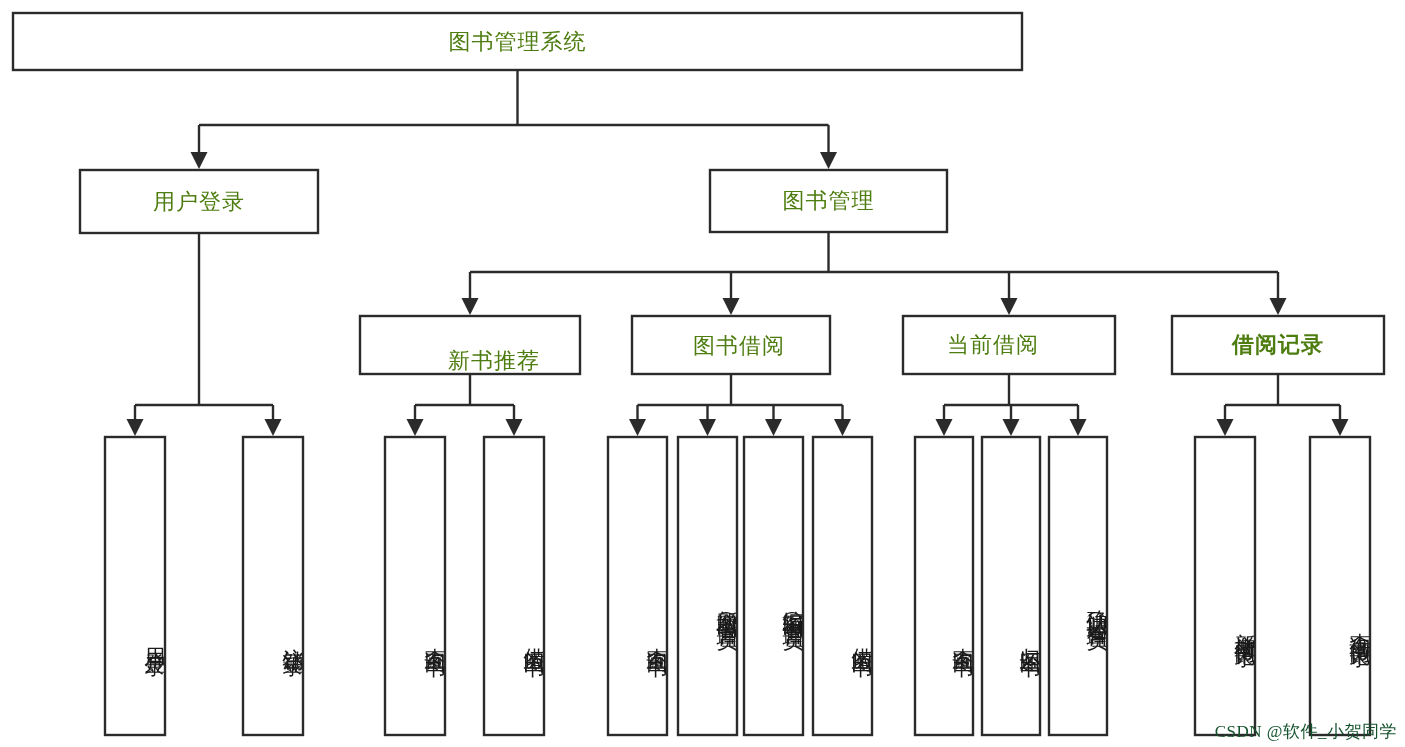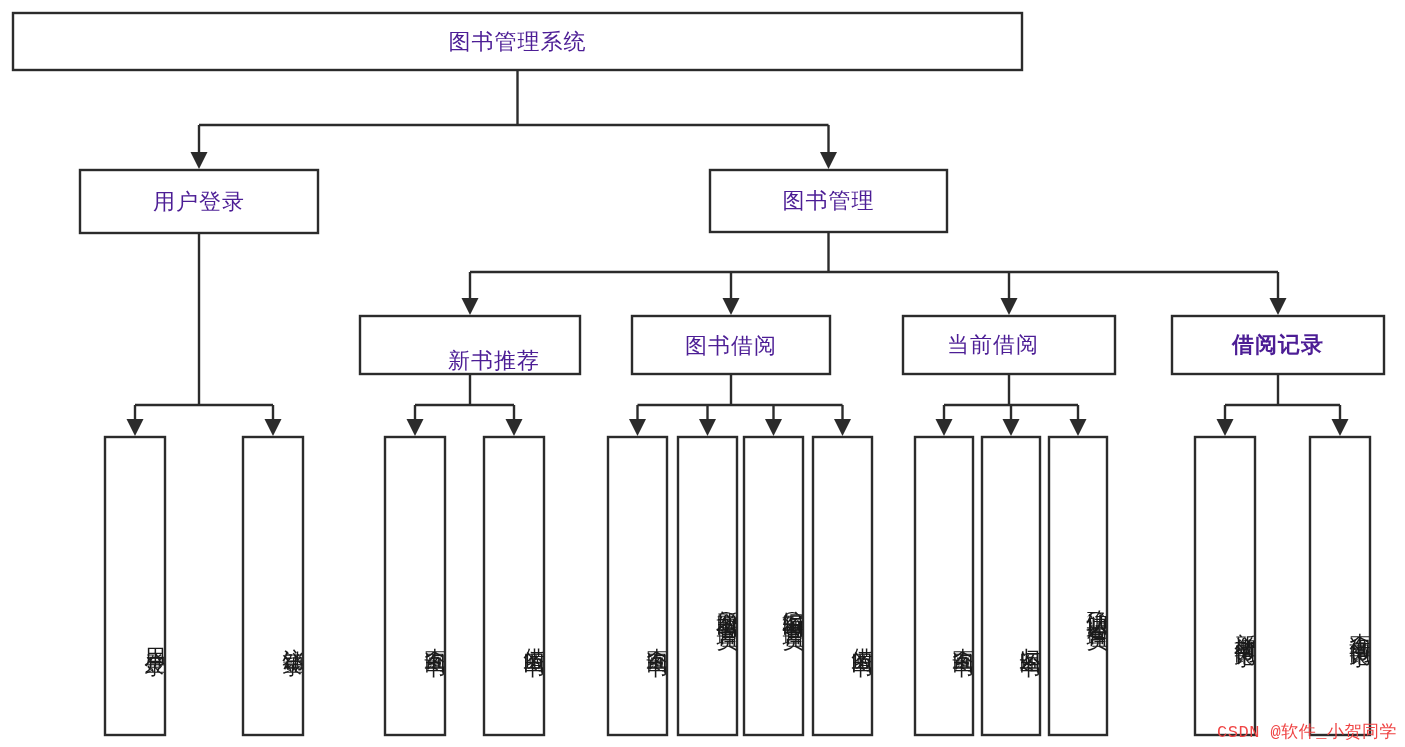--- a/index.html
+++ b/index.html
@@ -58,31 +58,31 @@
     pointer-events: none;
   }
   .hlabel-wrap {
     position: absolute;
     display: flex;
     align-items: center;
     justify-content: center;
     font-family: "DejaVu Sans", "Liberation Sans", sans-serif;
     font-size: 22px;
     letter-spacing: 1px;
-    color: #4c1d95;
+    color: #4d7c0f;
     white-space: nowrap;
     pointer-events: none;
   }
   #watermark {
     position: absolute;
     right: 8px;
     bottom: 4px;
-    font-family: Liberation Mono, monospace;
+    font-family: Liberation Serif, serif;
     font-size: 17px;
-    color: #ef4444;
+    color: #14532d;
     letter-spacing: 0.5px;
     white-space: nowrap;
   }
 </style>
 </head>
 <body>
 
 <div id="diagram-root">
 
   <svg id="tree-svg" viewBox="0 0 1405 747">
@@ -162,21 +162,21 @@
         <rect x="1195" y="437" width="60" height="298" class="node-box"></rect>
         <rect x="1310" y="437" width="60" height="298" class="node-box"></rect>
       </g>
   </svg>
 
   <div id="labels-layer">
       <div class="hlabel-wrap" style="left: 13px; top: 13px; width: 1009px; height: 57px;">图书管理系统</div>
       <div class="hlabel-wrap" style="left: 80px; top: 170px; width: 238px; height: 63px;">用户登录</div>
       <div class="hlabel-wrap" style="left: 710px; top: 170px; width: 237px; height: 62px;">图书管理</div>
       <div class="hlabel-wrap" style="left: 360px; top: 332px; width: 220px; height: 58px; margin-left: 24px;">新书推荐</div>
-      <div class="hlabel-wrap" style="left: 632px; top: 316px; width: 198px; height: 59px;">图书借阅</div>
+      <div class="hlabel-wrap" style="left: 632px; top: 316px; width: 198px; height: 59px; padding-left: 8px;">图书借阅</div>
       <div class="hlabel-wrap" style="left: 903px; top: 316px; width: 180px; height: 58px;">当前借阅</div>
       <div class="hlabel-wrap" style="left: 1172px; top: 316px; width: 212px; height: 58px; font-weight: bold;">借阅记录</div>
       <div class="vlabel-wrap" style="left: 105px; top: 437px; width: 60px; height: 298px; padding-top: 101px; box-sizing: border-box;">用户登录</div>
       <div class="vlabel-wrap" style="left: 243px; top: 437px; width: 60px; height: 298px; padding-top: 101px; box-sizing: border-box;">注销登录</div>
       <div class="vlabel-wrap" style="left: 385px; top: 437px; width: 60px; height: 298px; padding-top: 101px; box-sizing: border-box;">查询图书</div>
       <div class="vlabel-wrap" style="left: 484px; top: 437px; width: 60px; height: 298px; padding-top: 101px; box-sizing: border-box;">借阅图书</div>
       <div class="vlabel-wrap" style="left: 608px; top: 437px; width: 59px; height: 298px; padding-top: 101px; box-sizing: border-box;">查询图书</div>
       <div class="vlabel-wrap" style="left: 678px; top: 437px; width: 59px; height: 298px; padding-top: 41px; box-sizing: border-box;">新增图书（管理员）</div>
       <div class="vlabel-wrap" style="left: 744px; top: 437px; width: 59px; height: 298px; padding-top: 41px; box-sizing: border-box;">编辑图书（管理员）</div>
       <div class="vlabel-wrap" style="left: 813px; top: 437px; width: 59px; height: 298px; padding-top: 101px; box-sizing: border-box;">借阅图书</div>

